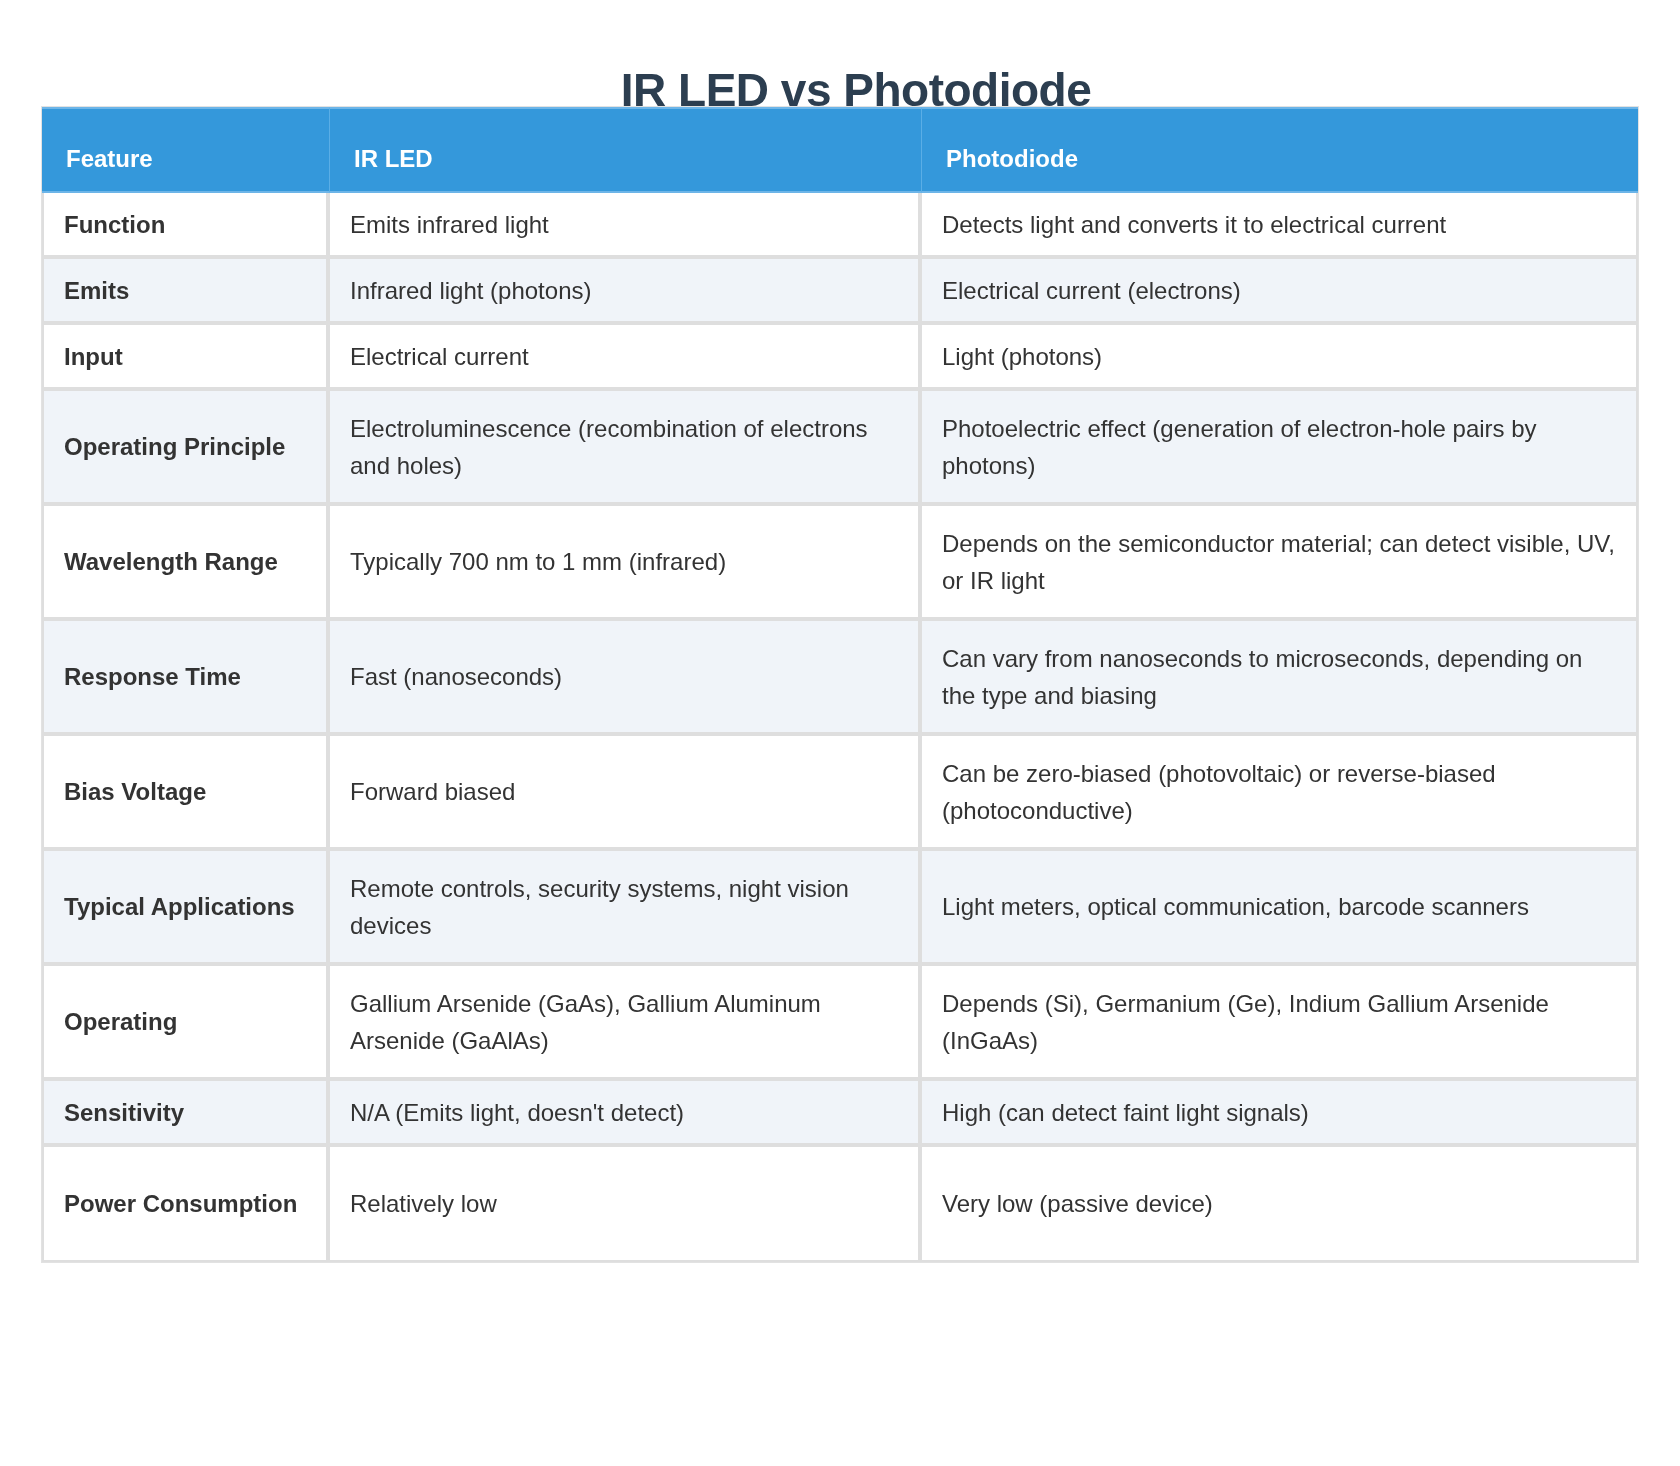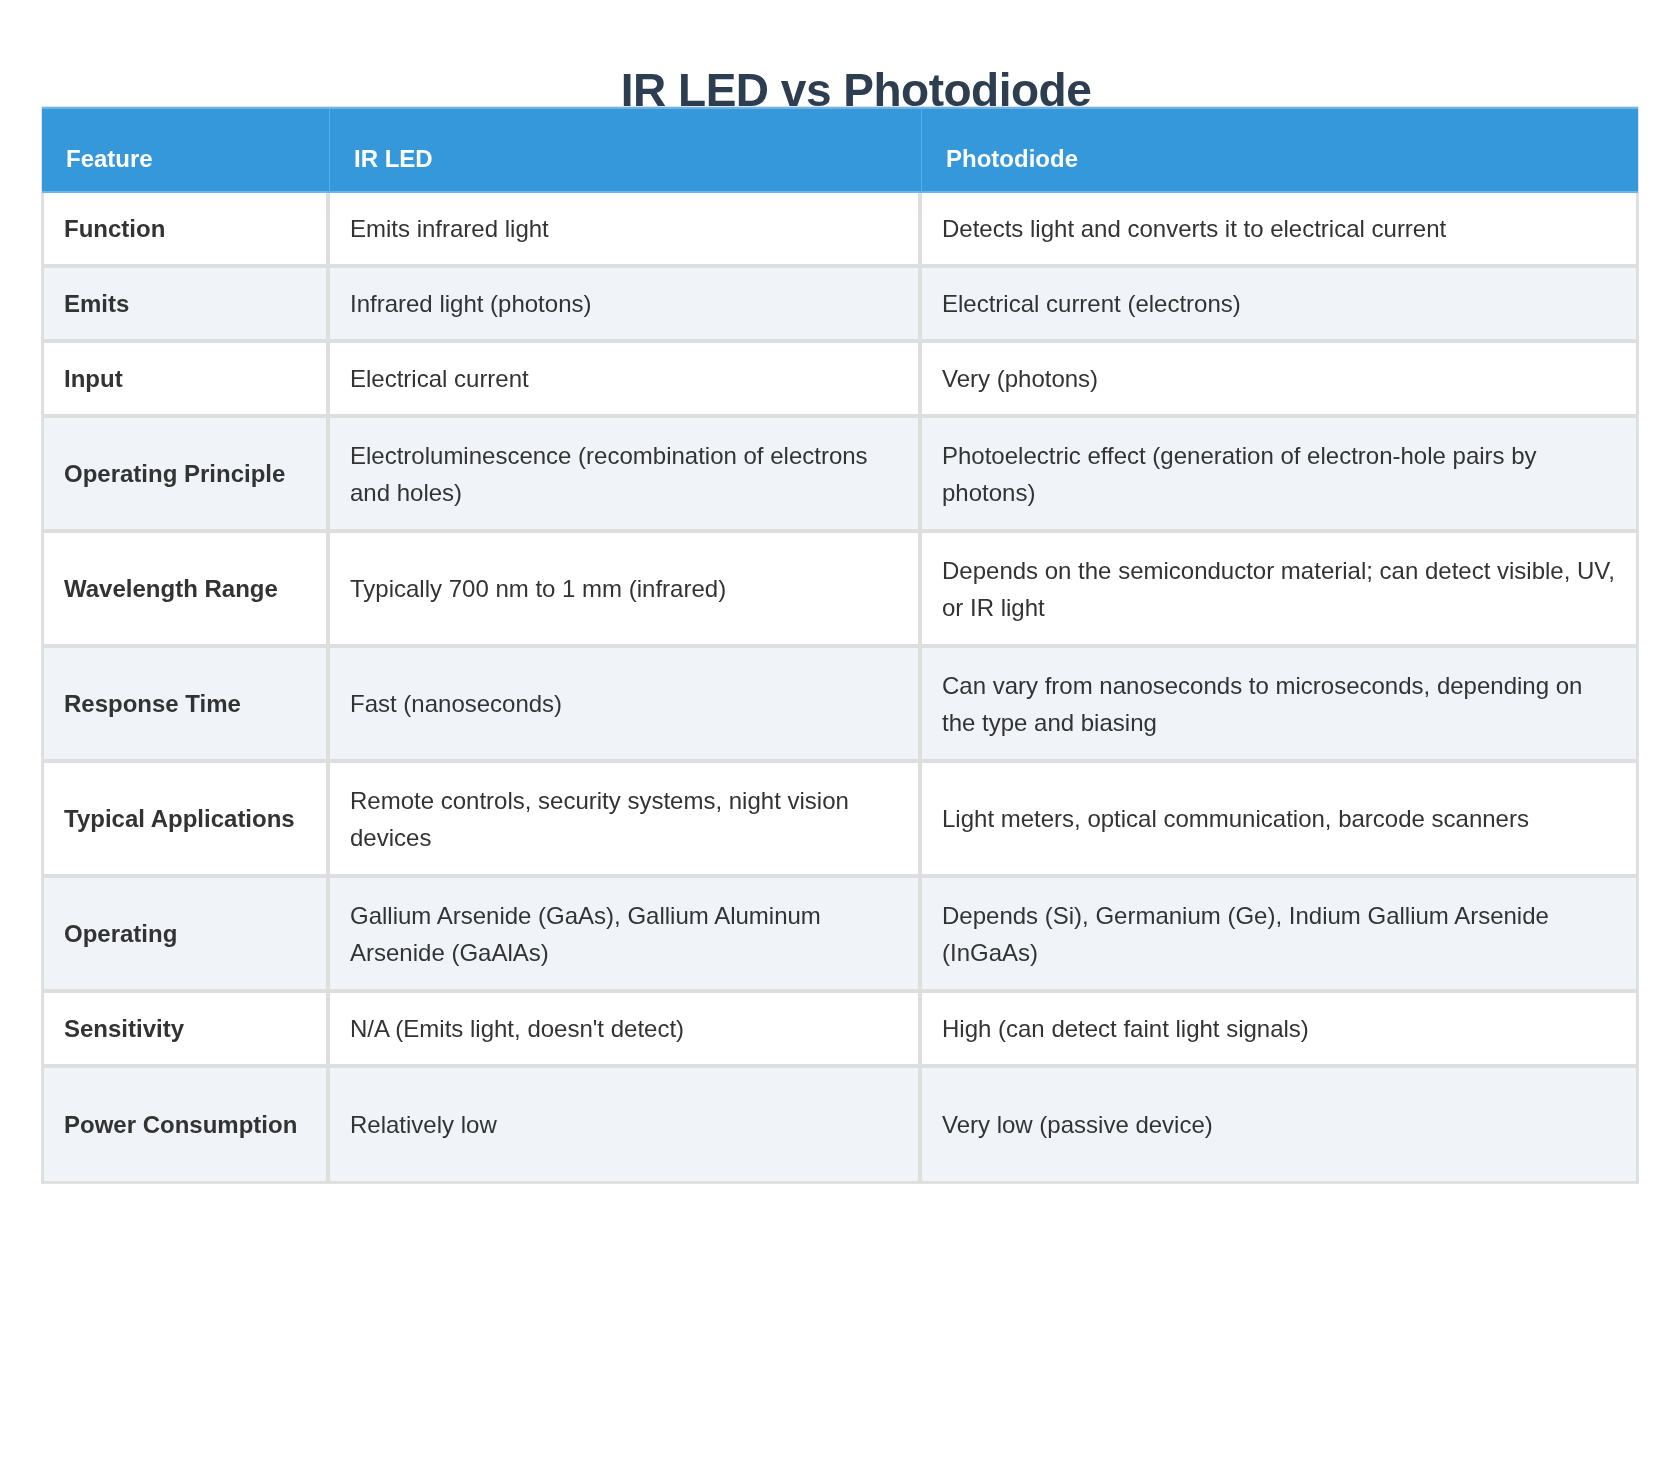--- a/index.html
+++ b/index.html
@@ -66,21 +66,21 @@
   }
   tbody td:first-child {
     font-weight: bold;
     padding-left: 20px;
     border-left: 2px solid #dedede;
   }
   tbody td:last-child { border-right: 2px solid #dedede; }
   tbody tr:nth-child(odd) td { background: #ffffff; }
   tbody tr:nth-child(even) td { background: #f0f4f9; }
   tbody tr:last-child td { border-bottom: 2px solid #dedede; }
-  tr.h78 td { height: 75px; }
+  tr.h78 td { height: 66px; }
   tr.h115 td { height: 115px; }
 </style>
 </head>
 <body>
 
 <h1 class="page-title">IR LED vs Photodiode</h1>
 
 <table class="compare">
   <colgroup>
       <col class="c1">
@@ -101,36 +101,41 @@
       <td>Detects light and converts it to electrical current</td>
     </tr>
     <tr class="h78">
       <td>Emits</td>
       <td>Infrared light (photons)</td>
       <td>Electrical current (electrons)</td>
     </tr>
     <tr class="h78">
       <td>Input</td>
       <td>Electrical current</td>
-      <td>Very (photons)</td>
+      <td>Light (photons)</td>
     </tr>
     <tr class="h115">
       <td>Operating Principle</td>
       <td>Electroluminescence (recombination of electrons and holes)</td>
       <td>Photoelectric effect (generation of electron-hole pairs by photons)</td>
     </tr>
     <tr class="h115">
       <td>Wavelength Range</td>
       <td>Typically 700 nm to 1 mm (infrared)</td>
       <td>Depends on the semiconductor material; can detect visible, UV, or IR light</td>
     </tr>
     <tr class="h115">
       <td>Response Time</td>
       <td>Fast (nanoseconds)</td>
       <td>Can vary from nanoseconds to microseconds, depending on the type and biasing</td>
+    </tr>
+    <tr class="h115">
+      <td>Bias Voltage</td>
+      <td>Forward biased</td>
+      <td>Can be zero-biased (photovoltaic) or reverse-biased (photoconductive)</td>
     </tr>
     <tr class="h115">
       <td>Typical Applications</td>
       <td>Remote controls, security systems, night vision devices</td>
       <td>Light meters, optical communication, barcode scanners</td>
     </tr>
     <tr class="h115">
       <td>Operating</td>
       <td>Gallium Arsenide (GaAs), Gallium Aluminum Arsenide (GaAlAs)</td>
       <td>Depends (Si), Germanium (Ge), Indium Gallium Arsenide (InGaAs)</td>

